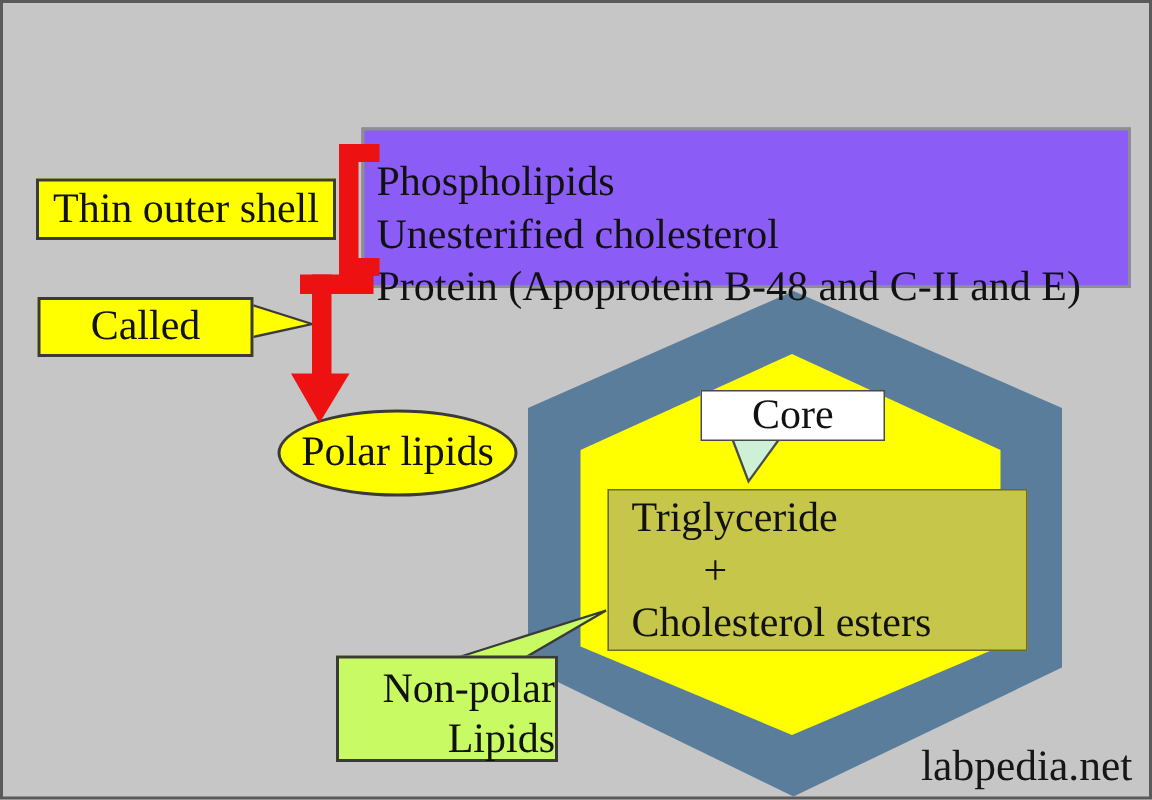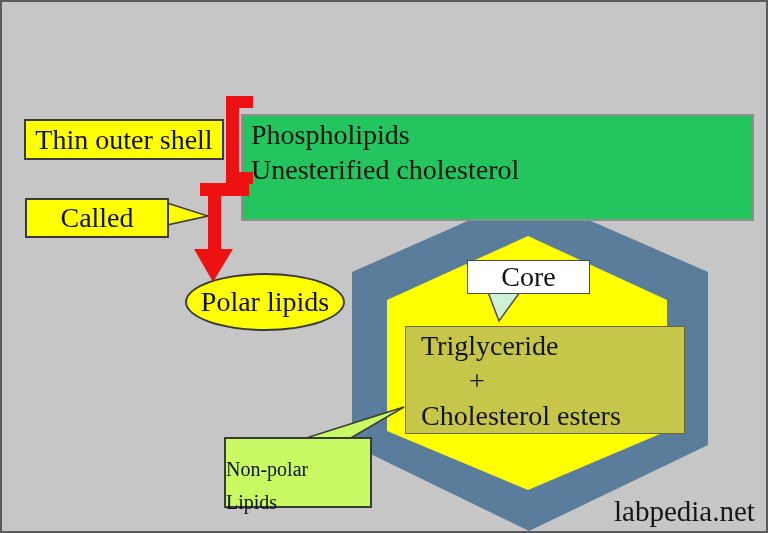--- a/index.html
+++ b/index.html
@@ -18,23 +18,23 @@
   .boxes{z-index:2;}
   .svg-over{z-index:3;pointer-events:none;}
   .box{position:absolute;box-sizing:border-box;display:flex;align-items:center;justify-content:center;}
   .title-box{
     left:220px;top:17px;width:328px;height:34px;
     background:#a9ffff;border:1px solid #7a7a7a;
     font-size:28px;
   }
   .components-box{
     left:239px;top:83px;width:513px;height:107px;
-    background:#22c55e;border:2px solid #8e8e8e;
+    background:#8b5cf6;border:2px solid #8e8e8e;
     display:block;font-size:28px;line-height:35px;
-    padding:1px 0 0 8px;white-space:nowrap;margin-top:29px;
+    padding:17px 0 0 8px;white-space:nowrap;
   }
   .thin-shell-box{
     left:22px;top:117px;width:200px;height:41px;
     background:#ffff00;border:2px solid #3a3a3a;
     font-size:28px;
   }
   .called-box{
     left:23px;top:196px;width:144px;height:40px;
     background:#ffff00;border:2px solid #3a3a3a;
     font-size:28px;
@@ -58,22 +58,22 @@
   .core-contents-box{
     left:403px;top:324px;width:280px;height:108px;
     background:#c6c64a;border:1px solid #6b6b2a;
     display:block;font-size:28px;line-height:35px;
     padding:1px 0 0 15px;white-space:nowrap;
   }
   .core-contents-box .plus{padding-left:48px;}
   .nonpolar-box{
     left:222px;top:435px;width:148px;height:71px;
     background:#c8fa64;border:2px solid #3a3a3a;
-    display:block;text-align:left;
-    font-size:20px;line-height:33px;padding-top:14px;
+    display:block;text-align:right;
+    font-size:28px;line-height:33px;padding-top:4px;
   }
   .watermark{
     position:absolute;left:612px;top:493px;
     font-size:29px;color:#161616;white-space:nowrap;
   }
 </style>
 </head>
 <body>
 
 <div class="canvas">
@@ -85,20 +85,21 @@
     <polygon points="486,290 518,290 497,319" fill="#cdf0d7" stroke="#4a4a4a" stroke-width="1.5"></polygon>
     <polygon points="301,437 402,405 347,437" fill="#c8fa64" stroke="#3a3a3a" stroke-width="1.5"></polygon>
   </svg>
 
   <div class="boxes layer">
 
 
     <div class="box components-box">
       <div>Phospholipids</div>
       <div>Unesterified cholesterol</div>
+      <div>Protein (Apoprotein B-48 and C-II and E)</div>
     </div>
 
     <div class="box called-box">
       <span>Called</span>
     </div>
 
     <div class="box thin-shell-box">
       <span>Thin outer shell</span>
     </div>
 

